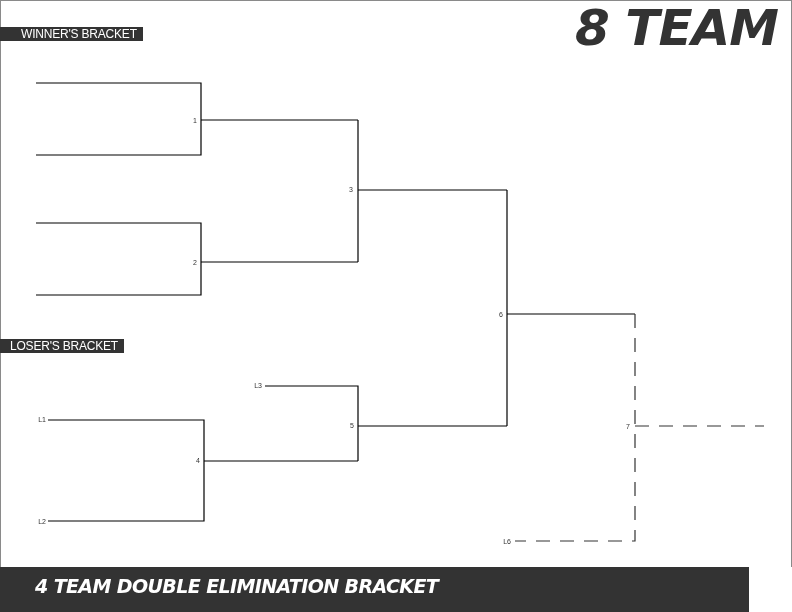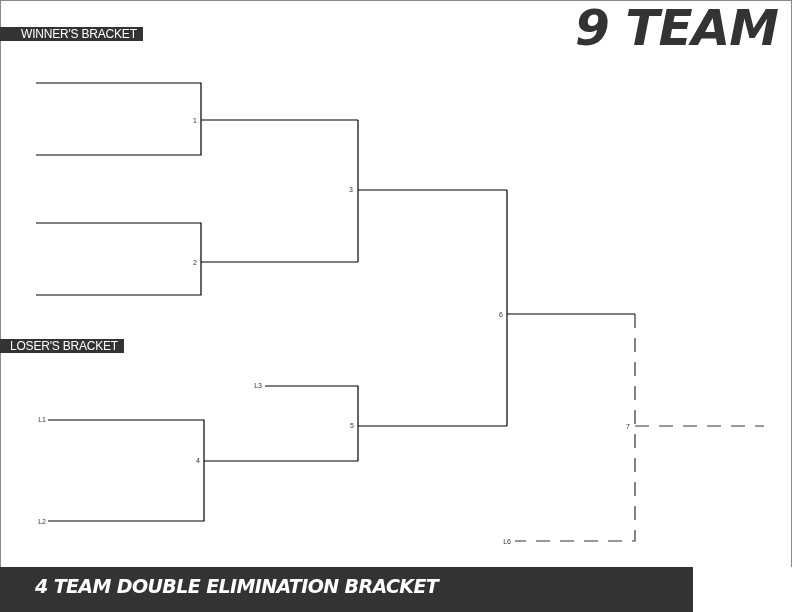--- a/index.html
+++ b/index.html
@@ -18,21 +18,21 @@
     }
     .title {
       position: absolute; right: 14px; top: 4px; text-align: right;
       font-family: "DejaVu Sans", sans-serif; font-weight: bold; font-style: italic;
       color: #333333; font-size: 50px; line-height: 48px; letter-spacing: -1px;
     }
     .title div { display: block; }
     svg.bracket { position: absolute; left: 0; top: 0; }
     .lbl { font-family: "Liberation Sans", sans-serif; font-size: 7px; fill: #333; }
     .footer {
-      position: absolute; left: 0; top: 567px; width: 693px; height: 45px;
+      position: absolute; left: 0; top: 567px; width: 749px; height: 45px;
       background: #333333; color: #ffffff;
     }
     .footer-left {
       position: absolute; left: 35px; top: 8px;
       font-family: "DejaVu Sans", sans-serif; font-weight: bold; font-style: italic;
       font-size: 19px; letter-spacing: -0.6px;
     }
     .footer-right {
       position: absolute; right: 24px; top: 7px;
       font-family: "DejaVu Sans", sans-serif; font-size: 20px; letter-spacing: -0.5px;
@@ -40,21 +40,21 @@
   </style>
 </head>
 <body>
 
 <div class="page-border"></div>
 
 <div class="section-tag" style="left:0; top:27px;">WINNER'S BRACKET</div>
 <div class="section-tag" style="left:0; top:339px;padding-left:10px;">LOSER'S BRACKET</div>
 
 <div class="title">
-  <div>9 TEAM</div>
+  <div>8 TEAM</div>
 </div>
 
 <svg class="bracket" width="792" height="567" viewBox="0 0 792 567">
   <g stroke="#000" stroke-width="1.2" fill="none">
 
     <polyline points="36,83 201,83 201,155 36,155"></polyline>
     <line x1="201" y1="120" x2="358" y2="120"></line>
 
     <polyline points="36,223 201,223 201,295 36,295"></polyline>
     <line x1="201" y1="262" x2="358" y2="262"></line>

